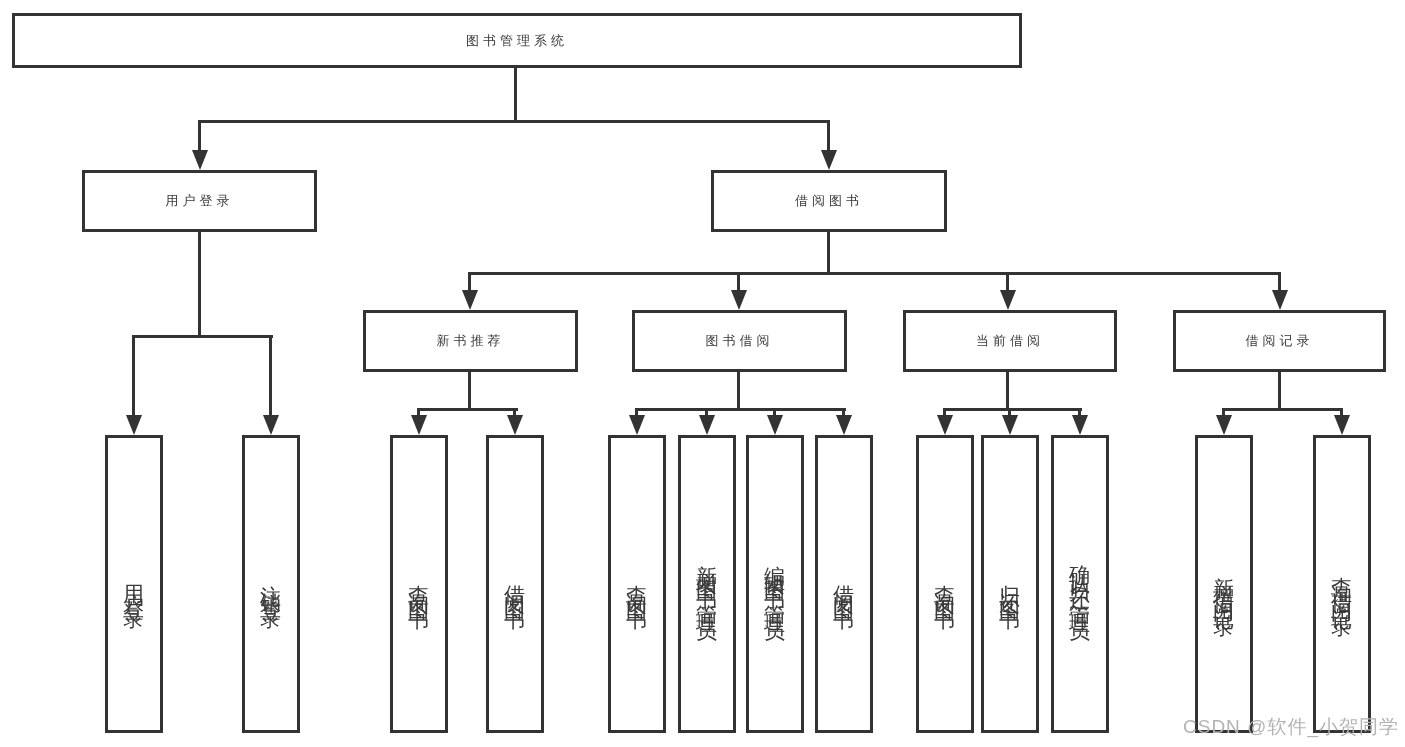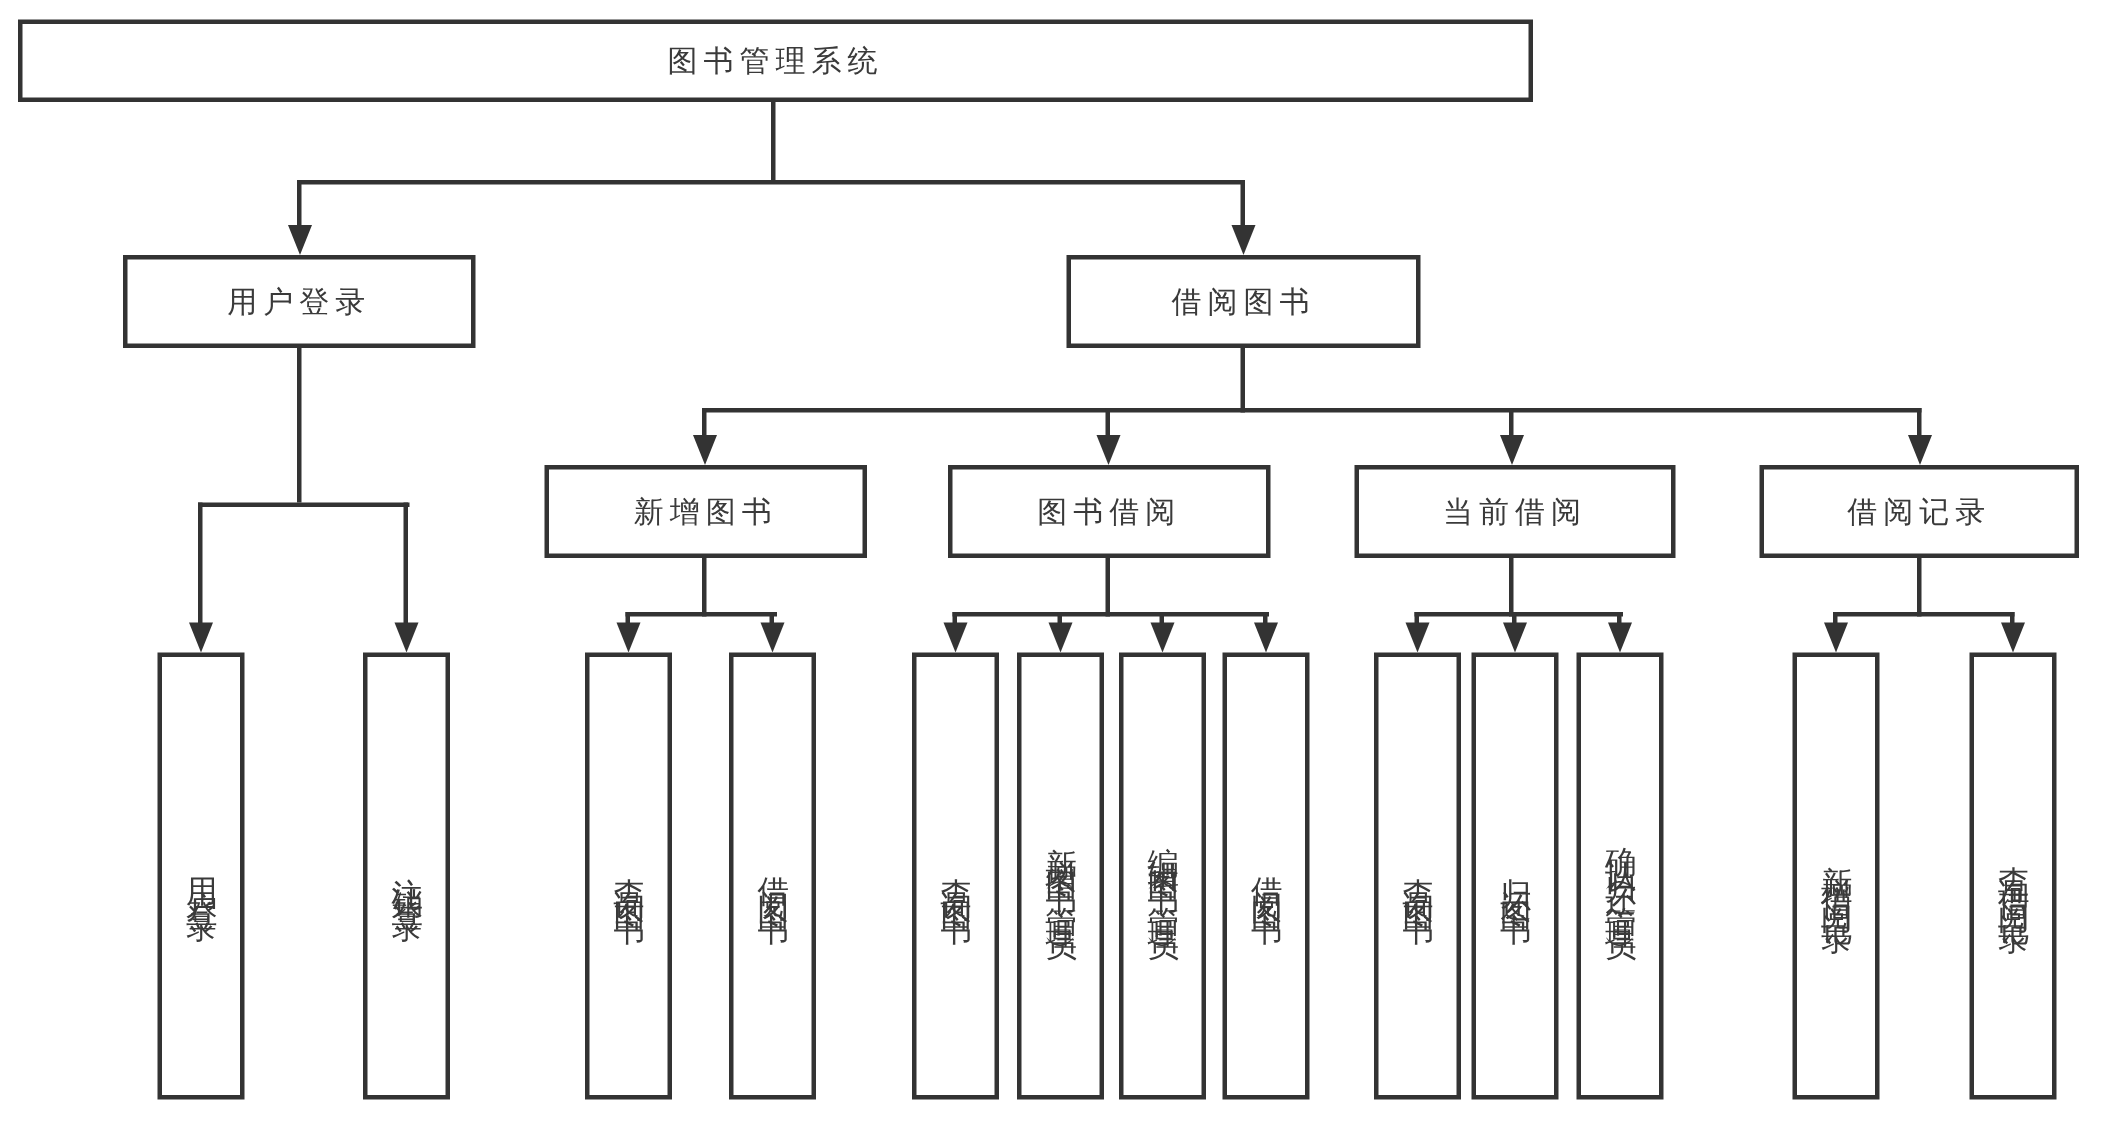--- a/index.html
+++ b/index.html
@@ -19,21 +19,21 @@
     position: absolute;
     box-sizing: border-box;
     border: 3px solid #333333;
     background: #ffffff;
     display: flex;
     align-items: center;
     justify-content: center;
     color: #3a3a3a;
   }
   .hlabel {
-    font-size: 20px;
+    font-size: 13px;
     letter-spacing: 4px;
     white-space: nowrap;
     text-align: center;
   }
   .vlabel {
     writing-mode: vertical-rl;
     text-orientation: mixed;
     font-size: 21px;
     letter-spacing: 8px;
     line-height: 1.1;
@@ -95,21 +95,21 @@
   <div class="line" style="left:468px;top:272px;width:3px;height:20px"></div>
   <div class="arrow" style="left:462px;top:290px"></div>
   <div class="line" style="left:737px;top:272px;width:3px;height:20px"></div>
   <div class="arrow" style="left:731px;top:290px"></div>
   <div class="line" style="left:1006px;top:272px;width:3px;height:20px"></div>
   <div class="arrow" style="left:1000px;top:290px"></div>
   <div class="line" style="left:1278px;top:272px;width:3px;height:20px"></div>
   <div class="arrow" style="left:1272px;top:290px"></div>
 
   <div class="box" style="left:363px;top:310px;width:215px;height:62px">
-    <span class="hlabel">新增图书</span>
+    <span class="hlabel">新书推荐</span>
   </div>
   <div class="box" style="left:903px;top:310px;width:214px;height:62px">
     <span class="hlabel">当前借阅</span>
   </div>
   <div class="box" style="left:632px;top:310px;width:215px;height:62px">
     <span class="hlabel">图书借阅</span>
   </div>
   <div class="box" style="left:1173px;top:310px;width:213px;height:62px">
     <span class="hlabel">借阅记录</span>
   </div>
@@ -185,14 +185,15 @@
     <span class="vlabel">确认归还（管理员）</span>
   </div>
 
   <div class="box" style="left:1195px;top:435px;width:58px;height:298px">
     <span class="vlabel">新增借阅记录</span>
   </div>
   <div class="box" style="left:1313px;top:435px;width:58px;height:298px">
     <span class="vlabel">查询借阅记录</span>
   </div>
 
+  <div class="watermark">CSDN @软件_小贺同学</div>
 
 </div>
 
 </body></html>

